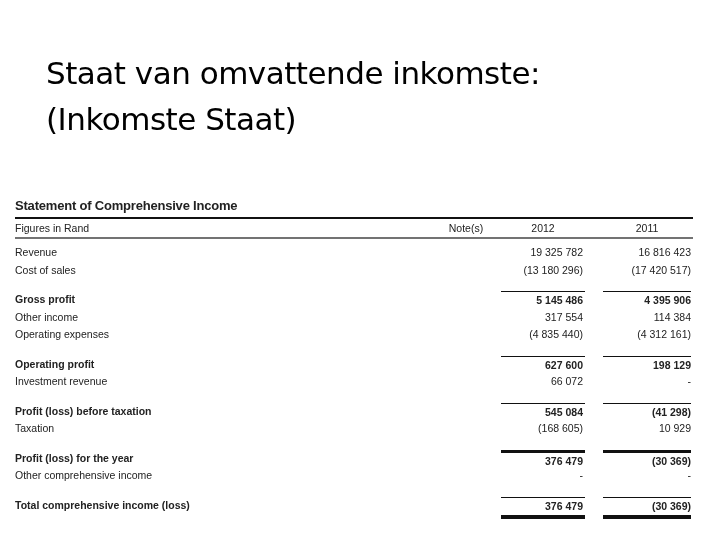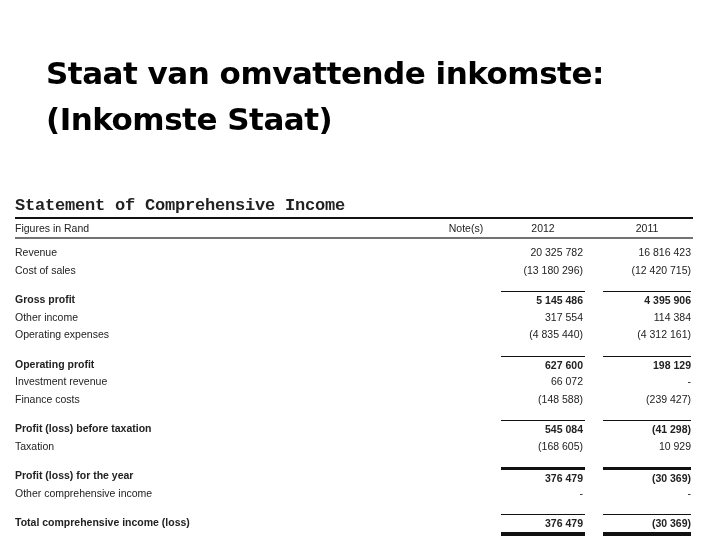--- a/index.html
+++ b/index.html
@@ -3,27 +3,27 @@
 <meta charset="utf-8">
 <style>
   html, body { margin: 0; padding: 0; }
   body {
     width: 720px; height: 540px; background: #ffffff; position: relative; overflow: hidden;
     font-family: "Liberation Sans", sans-serif; color: #111;
   }
   .slide-title {
     position: absolute; left: 46px; top: 50px; width: 640px;
     font-family: "DejaVu Sans", sans-serif; font-size: 31px; line-height: 46px;
-    color: #000; font-weight: bold; letter-spacing: -0.5px;
+    color: #000; font-weight: normal; letter-spacing: -0.5px;
   }
   .stmt {
     position: absolute; left: 15px; top: 195px; width: 678px;
   }
   .stmt-title {
-    font-family: Liberation Mono, monospace; font-weight: bold; font-size: 17px;
+    font-family: Liberation Sans, sans-serif; font-weight: bold; font-size: 13px;
     color: #222; height: 22px; line-height: 22px; letter-spacing: -0.2px;
   }
   .hdr {
     border-top: 2px solid #111; border-bottom: 2px solid #737373;
     height: 18px; position: relative; font-size: 10.5px; line-height: 18px; color: #222;
   }
   .hdr .lbl { position: absolute; left: 0; }
   .hdr .note { position: absolute; left: 426px; width: 50px; text-align: center; }
   .hdr .c1 { position: absolute; left: 486px; width: 84px; text-align: center; }
   .hdr .c2 { position: absolute; left: 588px; width: 88px; text-align: center; }
@@ -51,27 +51,27 @@
   <div class="hdr">
     <span class="lbl">Figures in Rand</span>
     <span class="note">Note(s)</span>
     <span class="c1">2012</span>
     <span class="c2">2011</span>
   </div>
 
   <div class="rows">
     <div class="row">
       <span class="lbl">Revenue</span>
-      <span class="v1">20 325 782</span>
+      <span class="v1">19 325 782</span>
       <span class="v2">16 816 423</span>
     </div>
     <div class="row">
       <span class="lbl">Cost of sales</span>
       <span class="v1">(13 180 296)</span>
-      <span class="v2">(12 420 715)</span>
+      <span class="v2">(17 420 517)</span>
     </div>
     <div class="row bold rule-top gap">
       <span class="lbl">Gross profit</span>
       <span class="v1">5 145 486</span>
       <span class="v2">4 395 906</span>
     </div>
     <div class="row">
       <span class="lbl">Other income</span>
       <span class="v1">317 554</span>
       <span class="v2">114 384</span>
@@ -83,25 +83,20 @@
     </div>
     <div class="row bold rule-top gap">
       <span class="lbl">Operating profit</span>
       <span class="v1">627 600</span>
       <span class="v2">198 129</span>
     </div>
     <div class="row">
       <span class="lbl">Investment revenue</span>
       <span class="v1">66 072</span>
       <span class="v2">-</span>
-    </div>
-    <div class="row">
-      <span class="lbl">Finance costs</span>
-      <span class="v1">(148 588)</span>
-      <span class="v2">(239 427)</span>
     </div>
     <div class="row bold rule-top gap">
       <span class="lbl">Profit (loss) before taxation</span>
       <span class="v1">545 084</span>
       <span class="v2">(41 298)</span>
     </div>
     <div class="row">
       <span class="lbl">Taxation</span>
       <span class="v1">(168 605)</span>
       <span class="v2">10 929</span>

